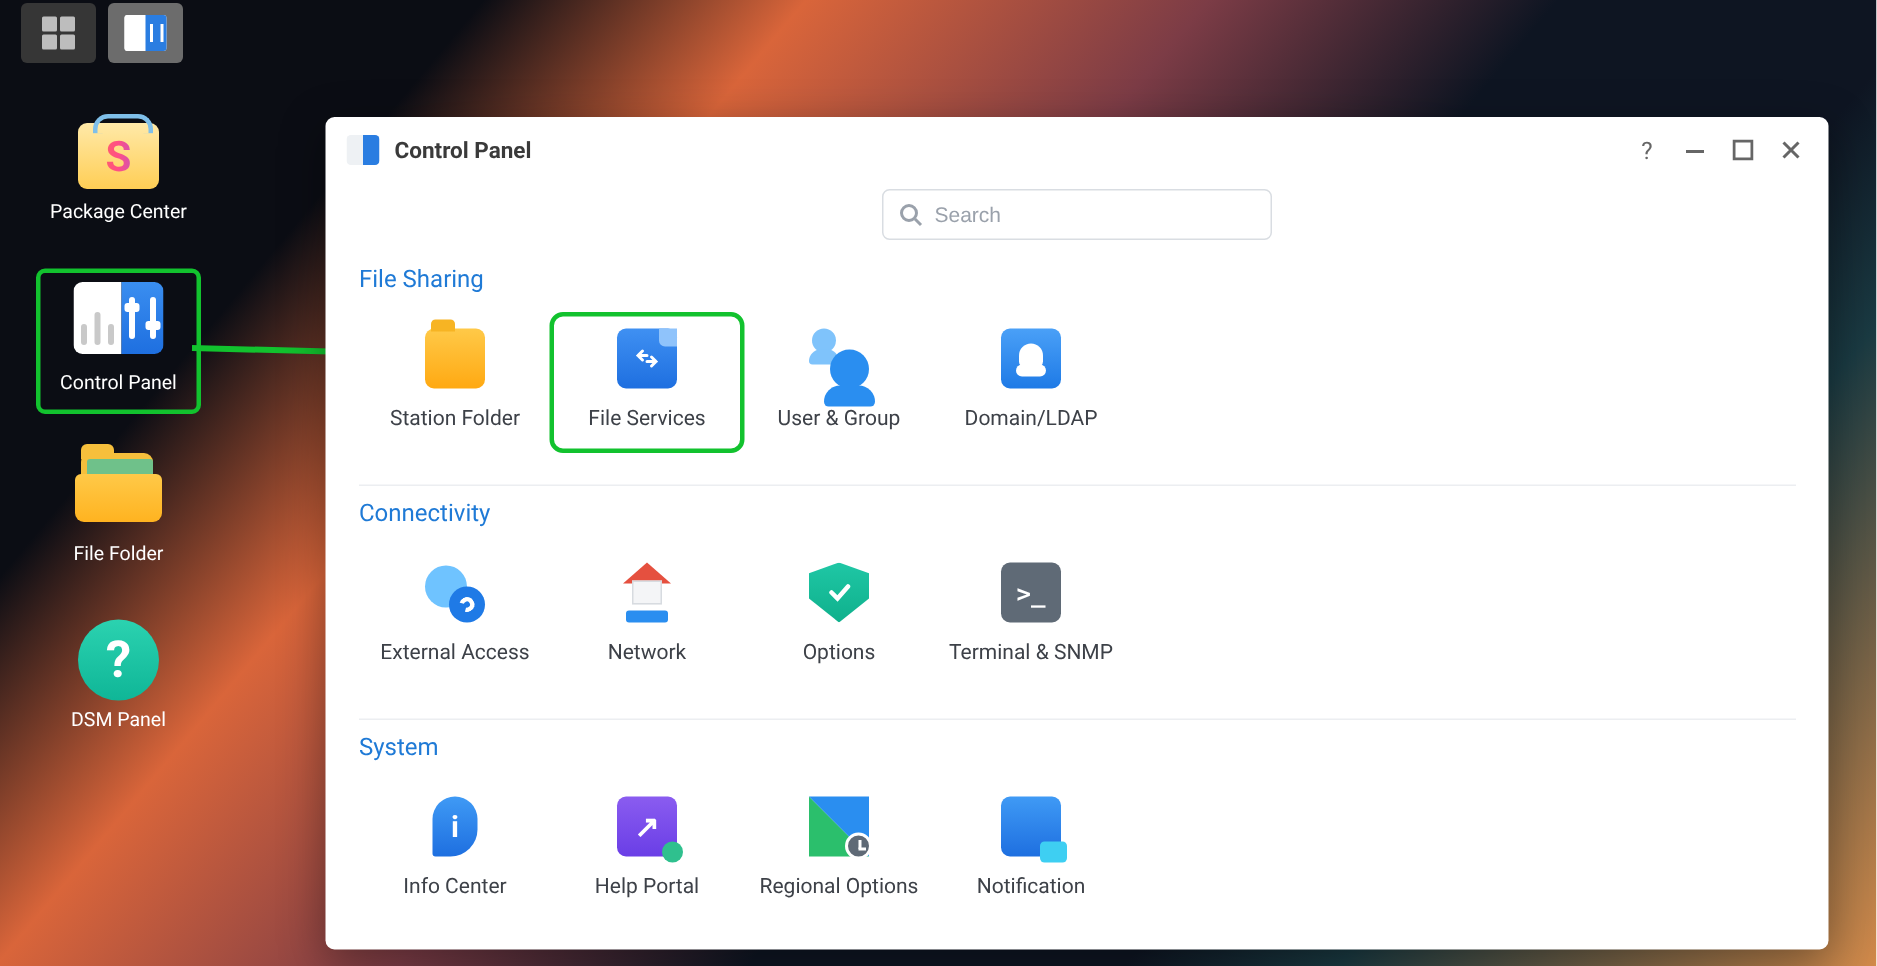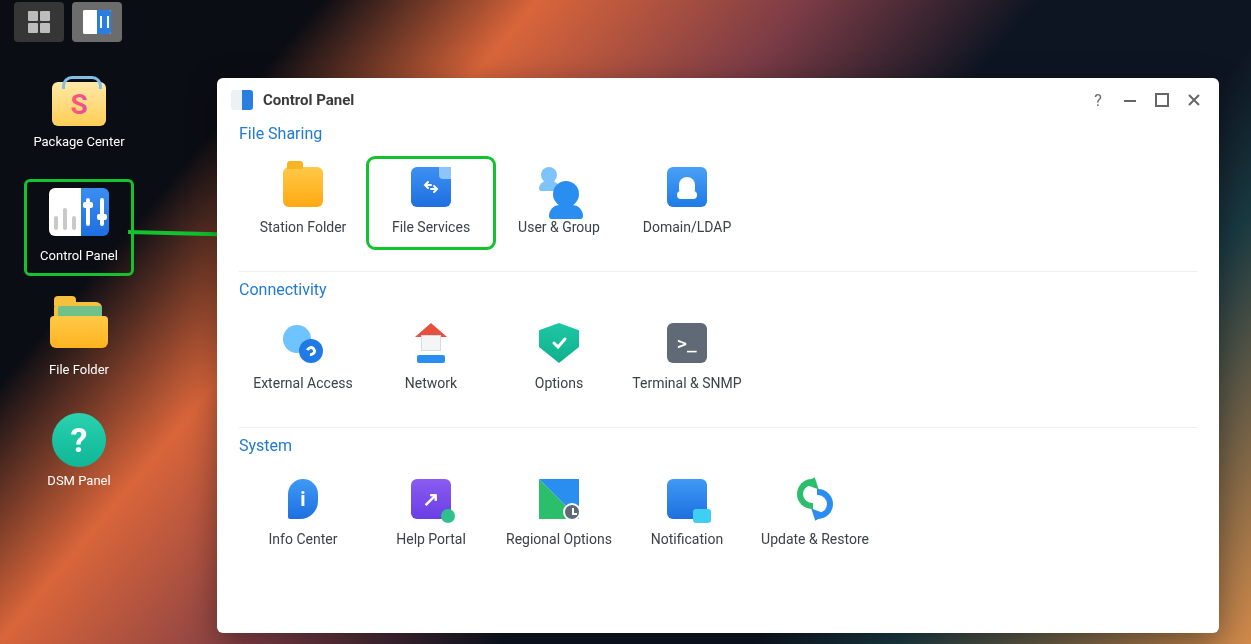--- a/index.html
+++ b/index.html
@@ -278,20 +278,29 @@
             <rect x="1" y="1" width="12" height="12" fill="none" stroke="#666" stroke-width="2"></rect>
           </svg>
       </div>
       <div class="wbtn">
         <svg width="14" height="14">
             <path d="M2,2 L12,12 M12,2 L2,12" stroke="#666" stroke-width="2"></path>
           </svg>
       </div>
     </div>
 
+    <div class="searchbar">
+      <div class="search">
+        <svg width="16" height="16">
+            <circle cx="7" cy="7" r="5" fill="none" stroke="#9aa1ab" stroke-width="2"></circle>
+            <line x1="11" y1="11" x2="15" y2="15" stroke="#9aa1ab" stroke-width="2"></line>
+          </svg>
+        <input placeholder="Search" style="">
+      </div>
+    </div>
 
     <div class="content">
 
       <div class="section-h">File Sharing</div>
       <div class="grid">
 
         <div class="tile">
           <div class="ic ic-folder"></div>
           <div>Station Folder</div>
         </div>
@@ -382,24 +391,17 @@
               <div class="c"></div>
             </div>
           <div>Regional Options</div>
         </div>
 
         <div class="tile">
           <div class="ic ic-notif"></div>
           <div>Notification</div>
         </div>
 
-        <div class="tile">
-          <div class="ic ic-upd">
-              <div class="a"></div>
-              <div class="b"></div>
-            </div>
-          <div>Update &amp; Restore</div>
-        </div>
       </div>
 
     </div>
   </div>
 </div>
 
 </body></html>

